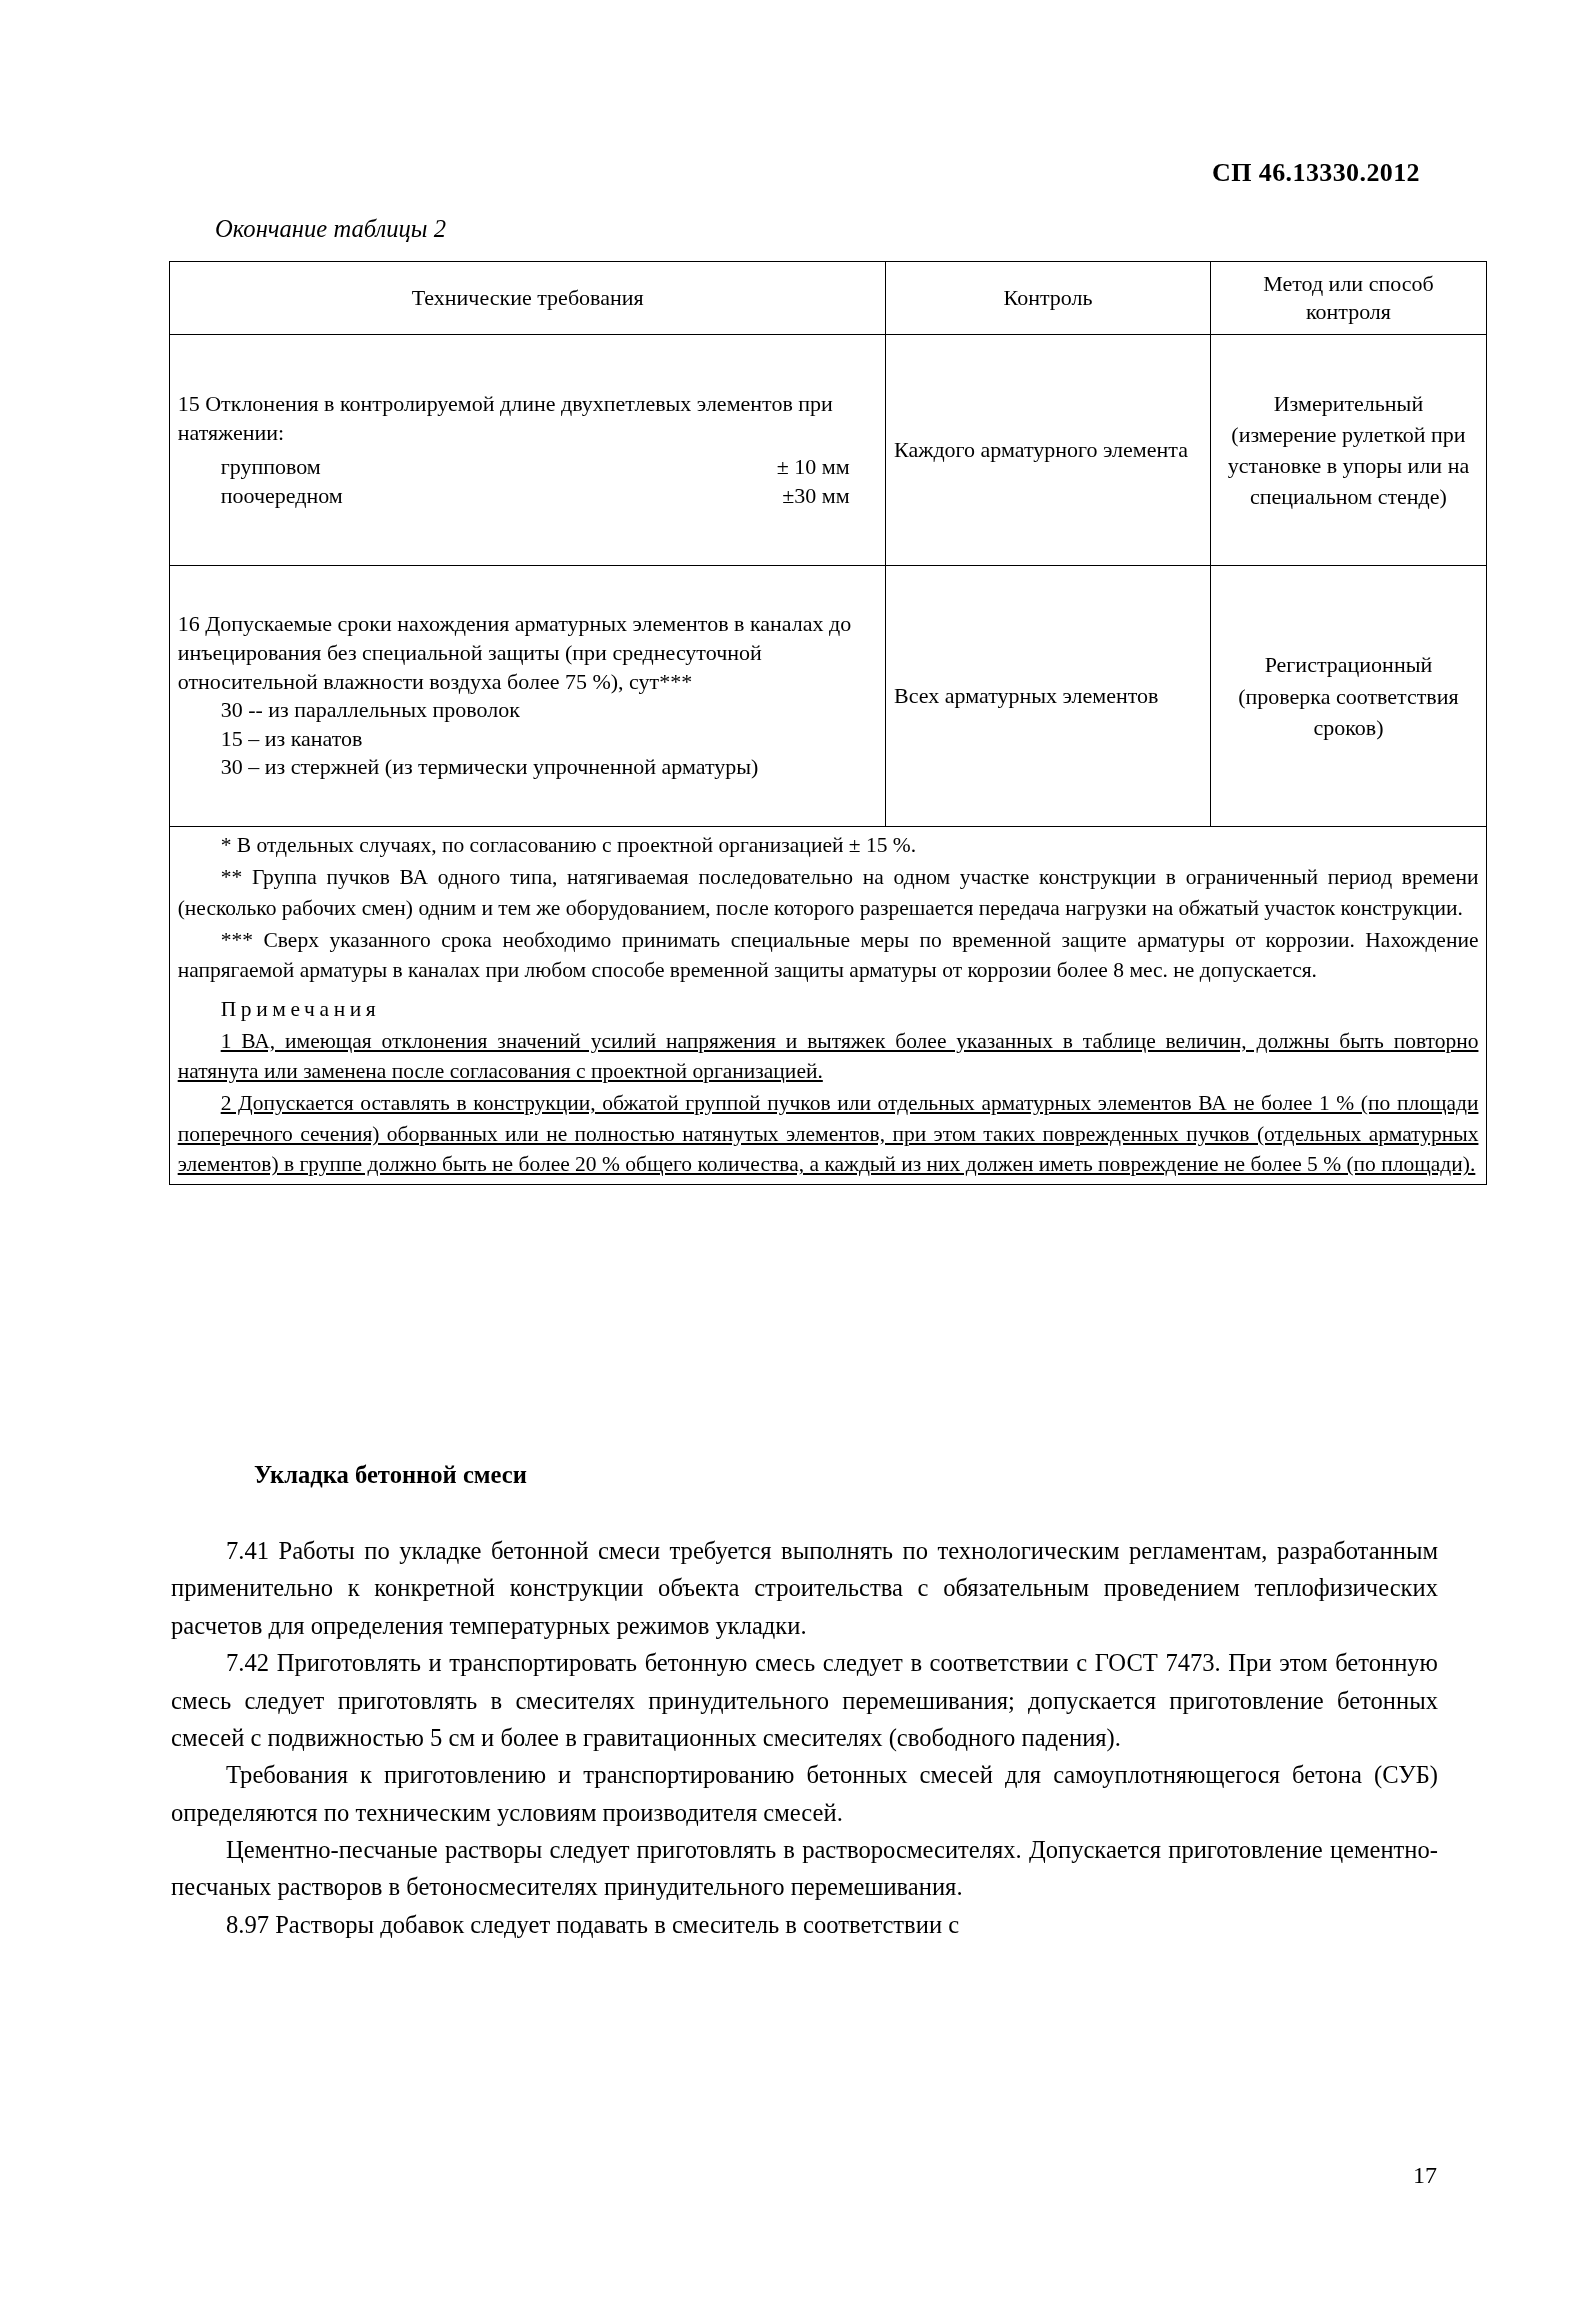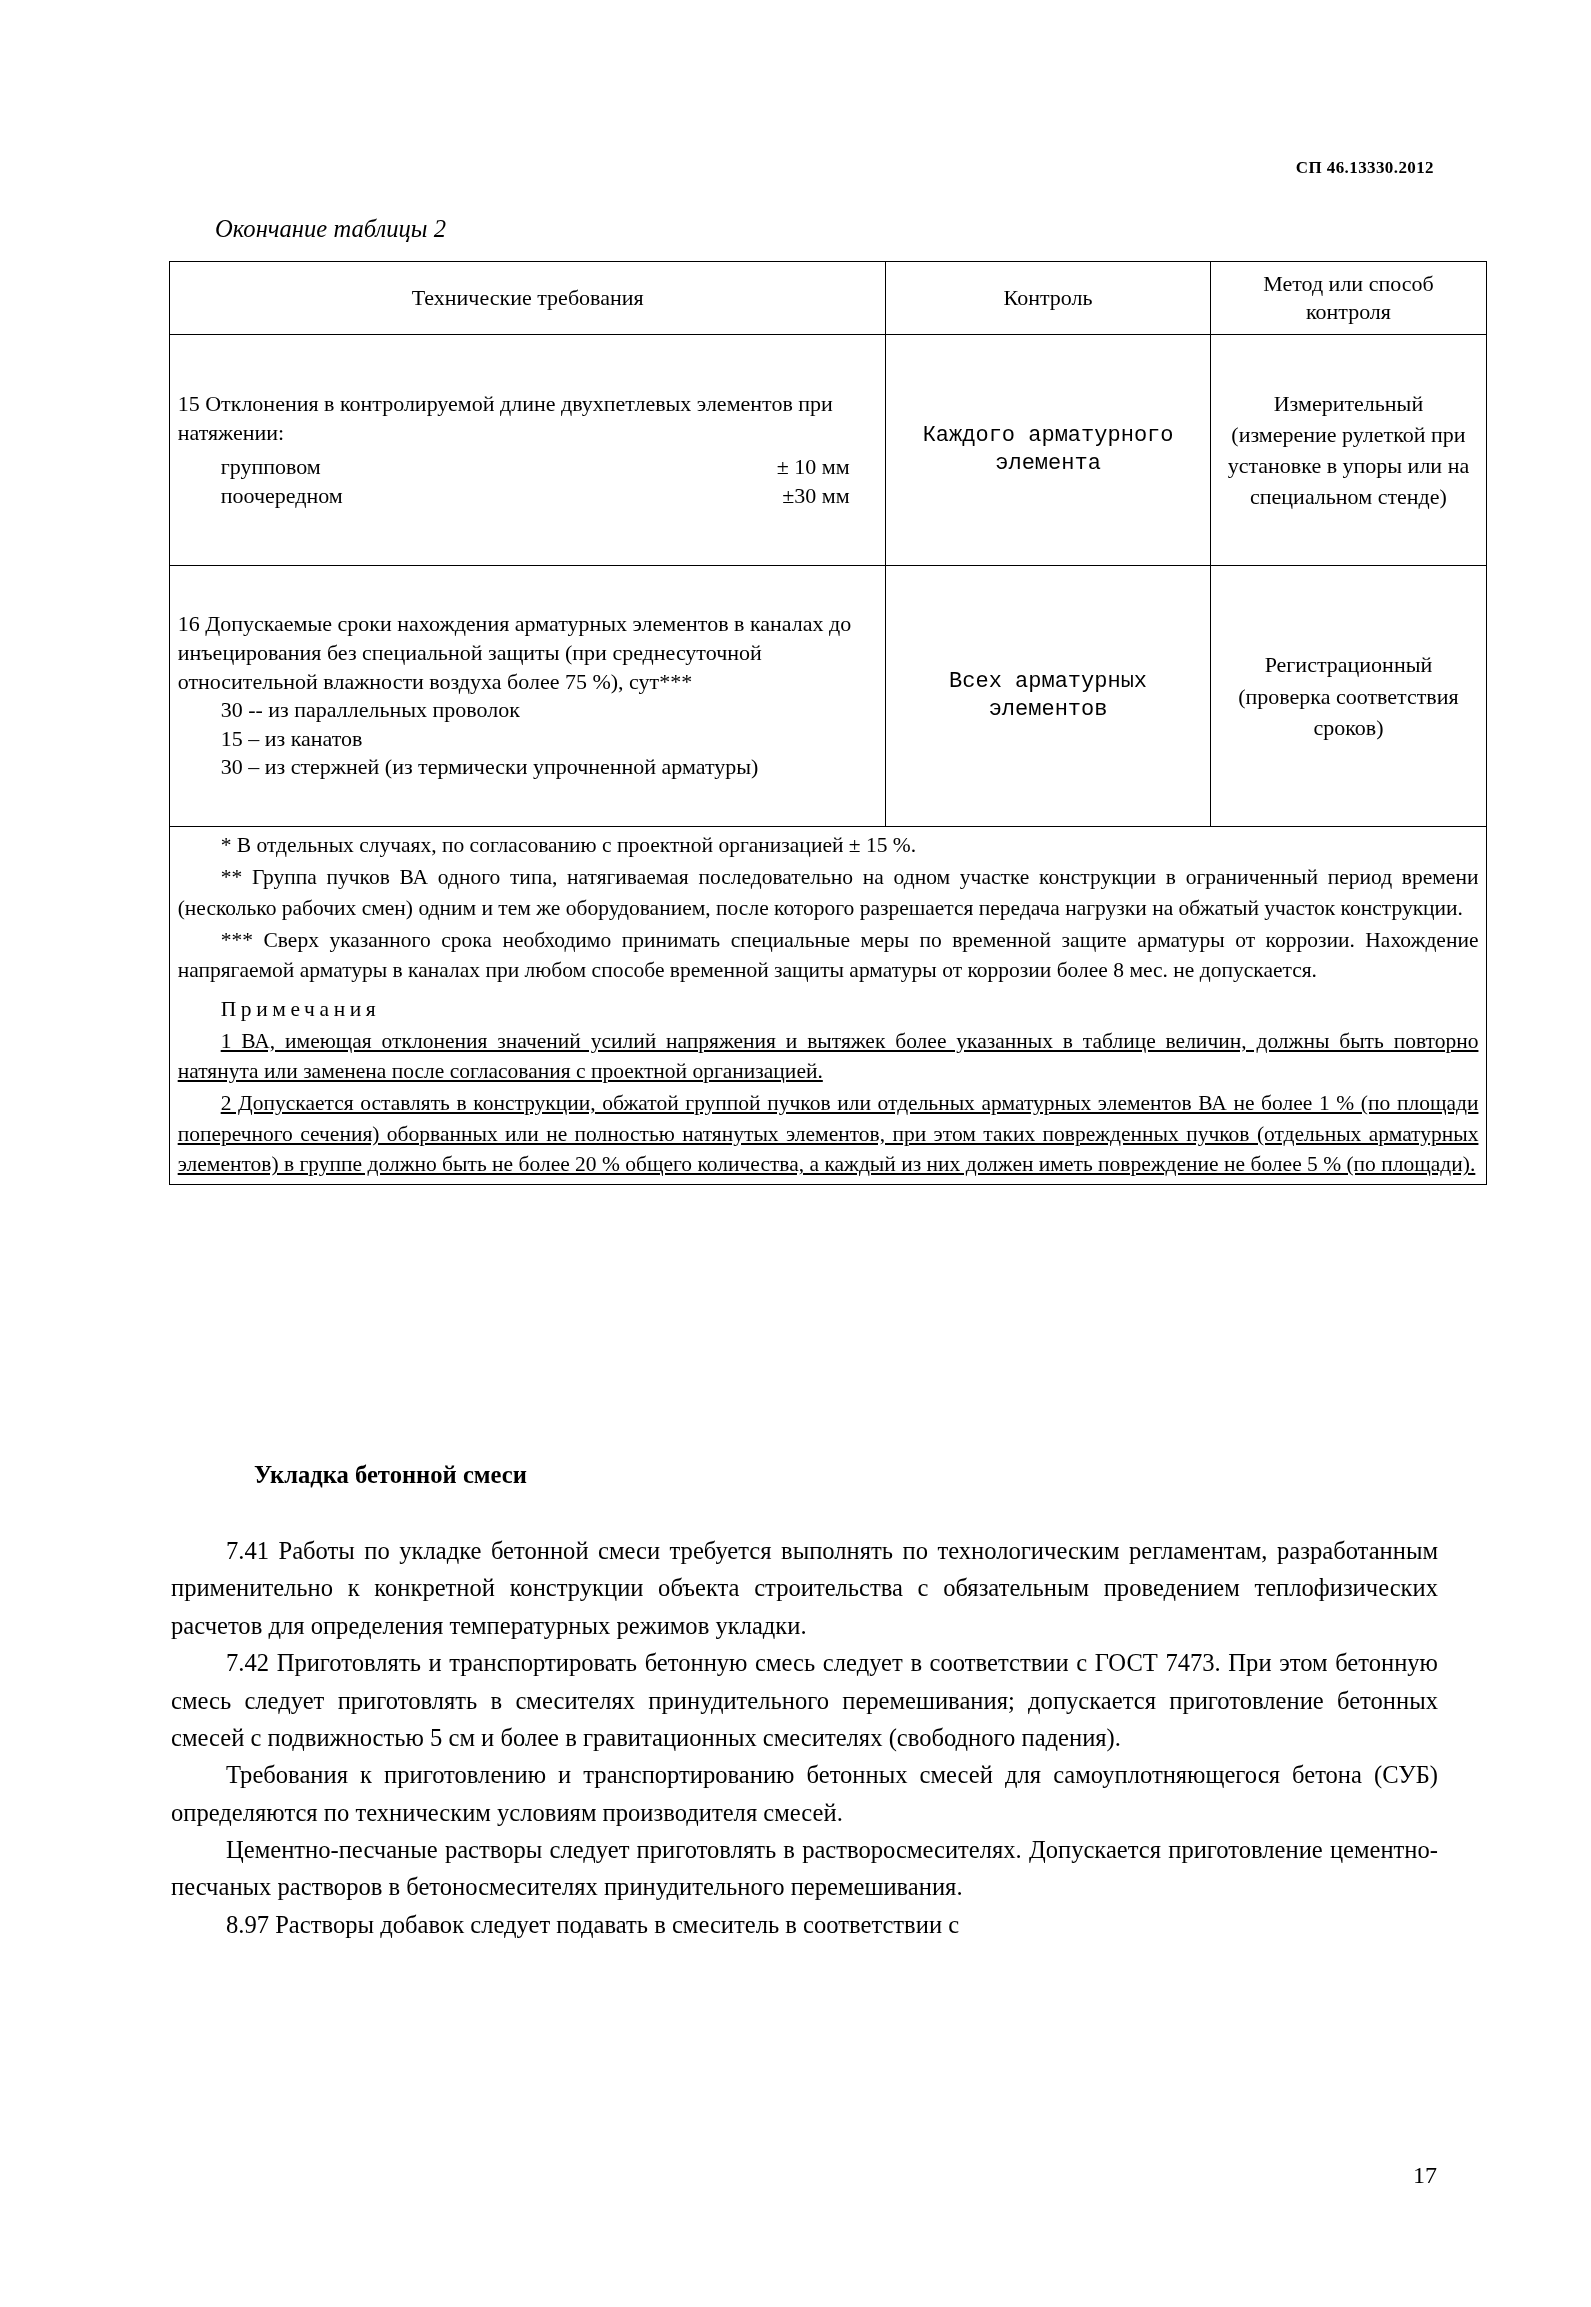--- a/index.html
+++ b/index.html
@@ -19,23 +19,23 @@
   .page {
     position: absolute;
     left: 0; top: 0;
     width: 1592px;
     height: 2307px;
   }
 
   
   .doc-header {
     position: absolute;
-    right: 158px;
+    right: 172px;
     top: 158px;
-    font-size: 17px;
+    font-size: 26px;
     font-weight: bold;
     letter-spacing: 0.4px;
     white-space: nowrap;
     margin-left: 41px;
   }
 
   
   .table-caption {
     position: absolute;
     left: 171px;
@@ -74,23 +74,21 @@
     text-align: center;
     vertical-align: middle;
     height: 66px;
   }
   td.cell-req {
     vertical-align: top;
     text-align: left;
     padding-top: 7.7px;
   }
   td.cell-mid {
-    text-align: center;
-    vertical-align: middle;
-    font-family: Liberation Mono, monospace;
+    vertical-align: middle;
   }
   td.cell-right {
     text-align: center;
     vertical-align: middle;
     line-height: 1.42;
   }
   .req-sub {
     display: flex;
     justify-content: space-between;
     padding-left: 43px;

